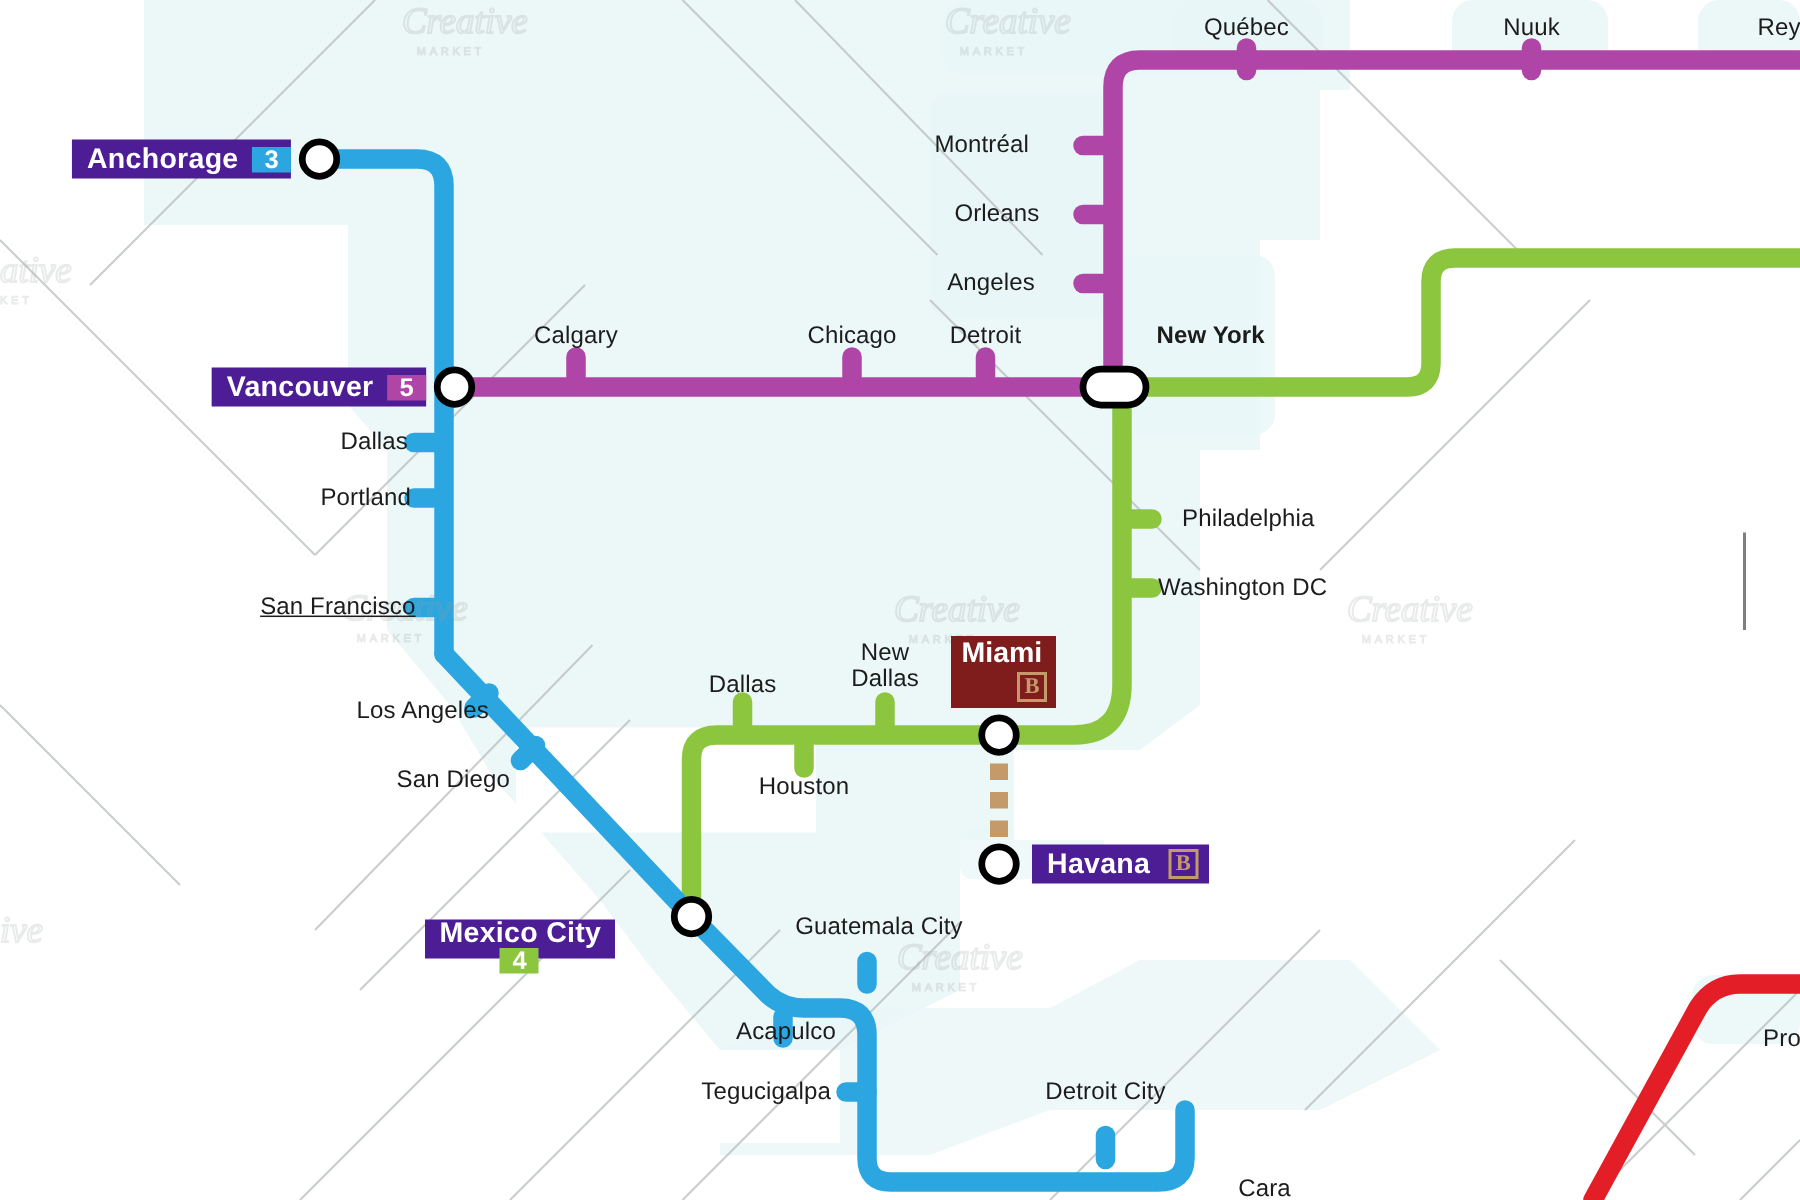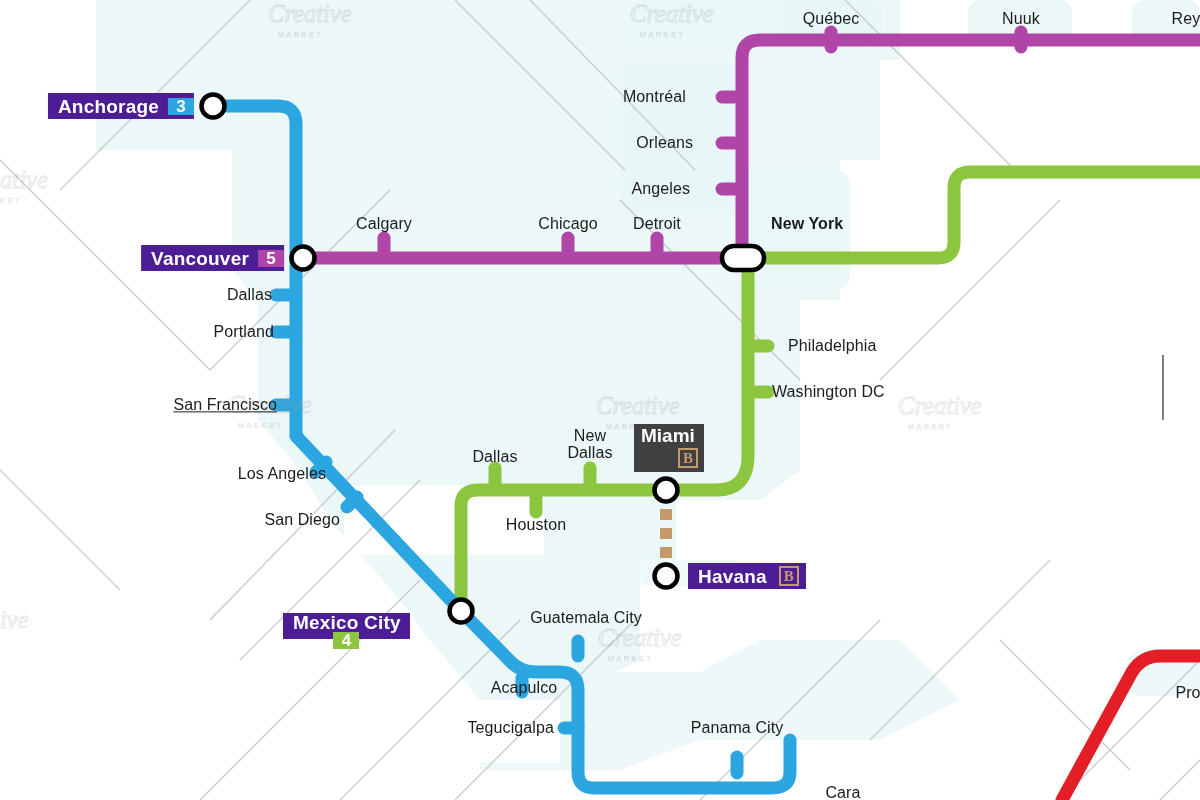--- a/index.html
+++ b/index.html
@@ -38,21 +38,21 @@
   }
   .plate .bdg{
     width:26px;display:flex;align-items:center;justify-content:center;
     color:#ffffff;font-size:17px;font-weight:bold;line-height:1;
   }
   .plate.right-anchor{transform:translate(-100%,-50%);}
   .plate.left-anchor{transform:translate(0,-50%);}
 
   
   .plate-miami{
-    position:absolute;background:#404040;
+    position:absolute;background:#7f1d1d;
     width:70px;height:48px;
   }
   .plate-miami .nm{
     position:absolute;left:7px;top:2px;color:#fff;
     font-size:19px;font-weight:bold;line-height:1;
   }
   .bdg-box{
     position:absolute;
     width:20px;height:20px;
     border:2px solid #c59a6a;
@@ -246,21 +246,21 @@
 <div class="lbl c two" style="left:590px;top:445px;">
   <div>New</div>
   <div>Dallas</div>
 </div>
 <div class="lbl r" style="left:306px;top:474px;margin-left:20px;">Los Angeles</div>
 <div class="lbl r" style="left:340px;top:520px;">San Diego</div>
 <div class="lbl c" style="left:536px;top:525px;">Houston</div>
 <div class="lbl c" style="left:586px;top:618px;">Guatemala City</div>
 <div class="lbl c" style="left:524px;top:688px;">Acapulco</div>
 <div class="lbl r" style="left:554px;top:728px;">Tegucigalpa</div>
-<div class="lbl c" style="left:737px;top:728px;">Panama City</div>
+<div class="lbl c" style="left:737px;top:728px;">Detroit City</div>
 <div class="lbl c" style="left:1188px;top:693px;">Pro</div>
 <div class="lbl c" style="left:843px;top:793px;">Cara</div>
 
 <div class="plate right-anchor" style="left:194px;top:106px;">
   <div class="nm">Anchorage</div>
   <div class="bdg" style="background:#2ba6e0;">3</div>
 </div>
 
 <div class="plate right-anchor" style="left:284px;top:258px;">
   <div class="nm">Vancouver</div>

